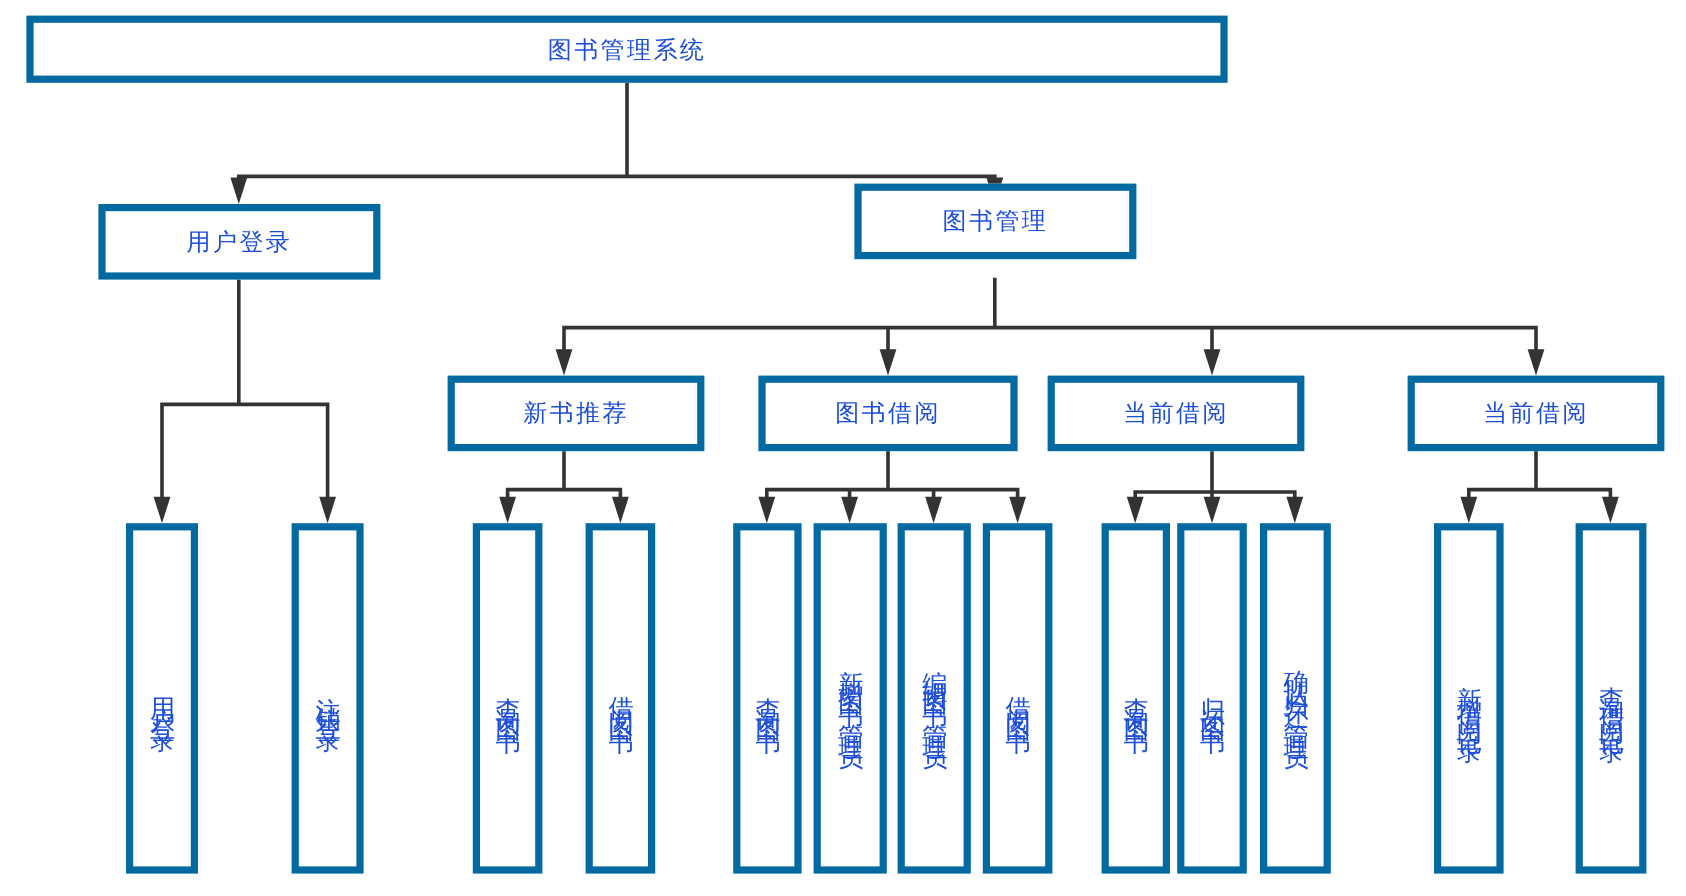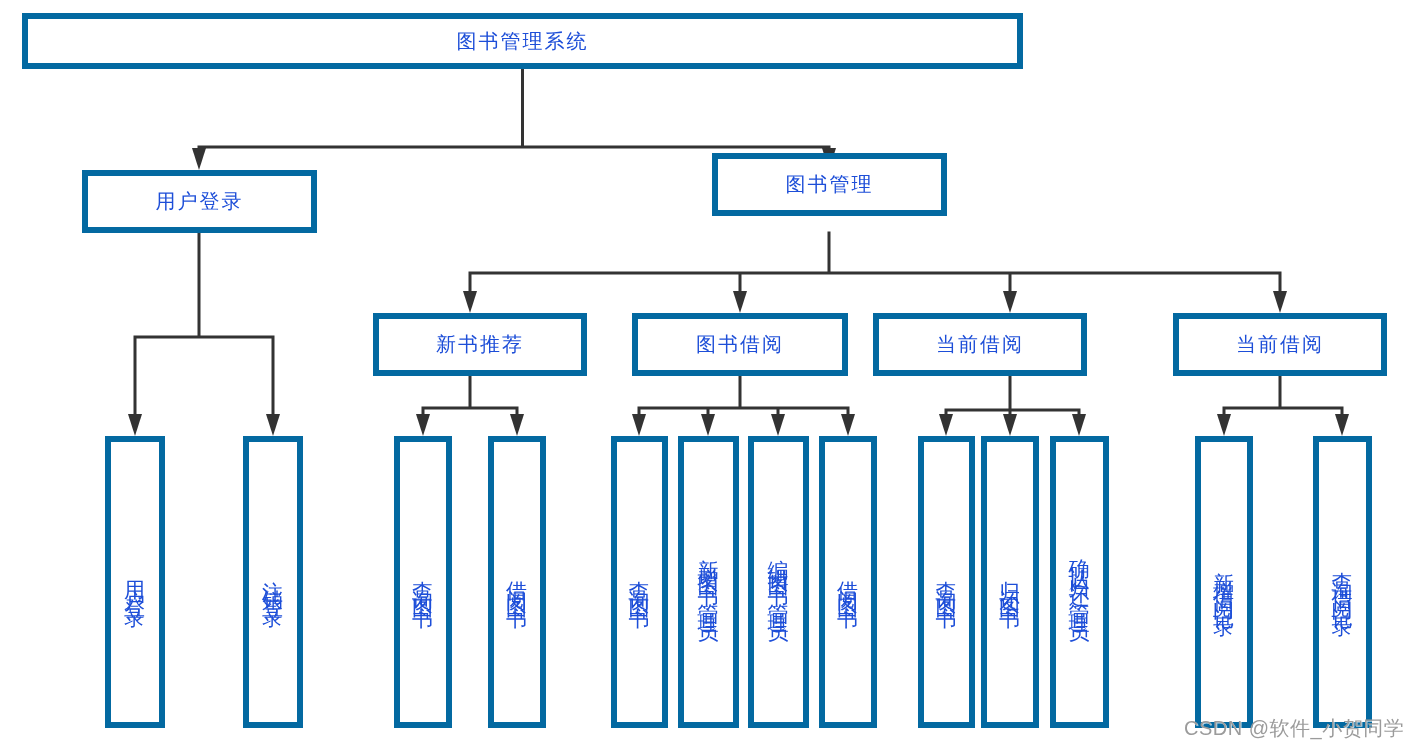--- a/index.html
+++ b/index.html
@@ -136,14 +136,13 @@
   <div class="node leaf l11">
     <span>确认归还（管理员）</span>
   </div>
   <div class="node leaf l12">
     <span>新增借阅记录</span>
   </div>
   <div class="node leaf l13">
     <span>查询借阅记录</span>
   </div>
 
-  <div class="watermark">CSDN @软件_小贺同学</div>
 </div>
 
 </body></html>

